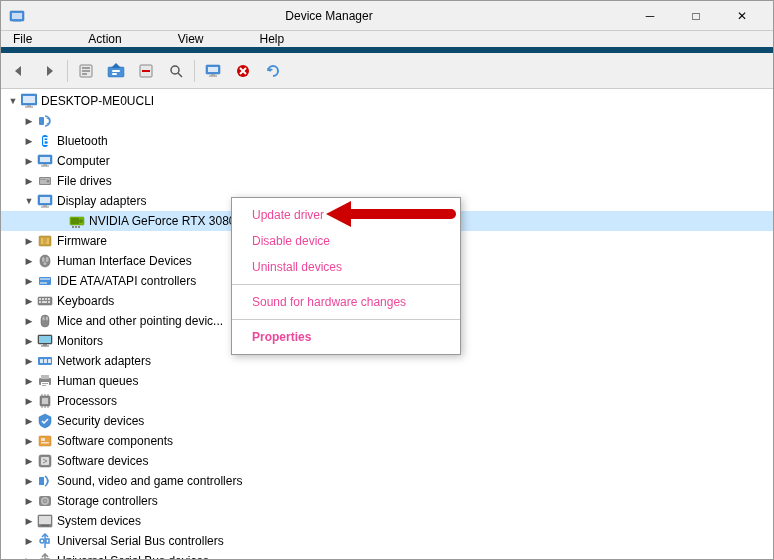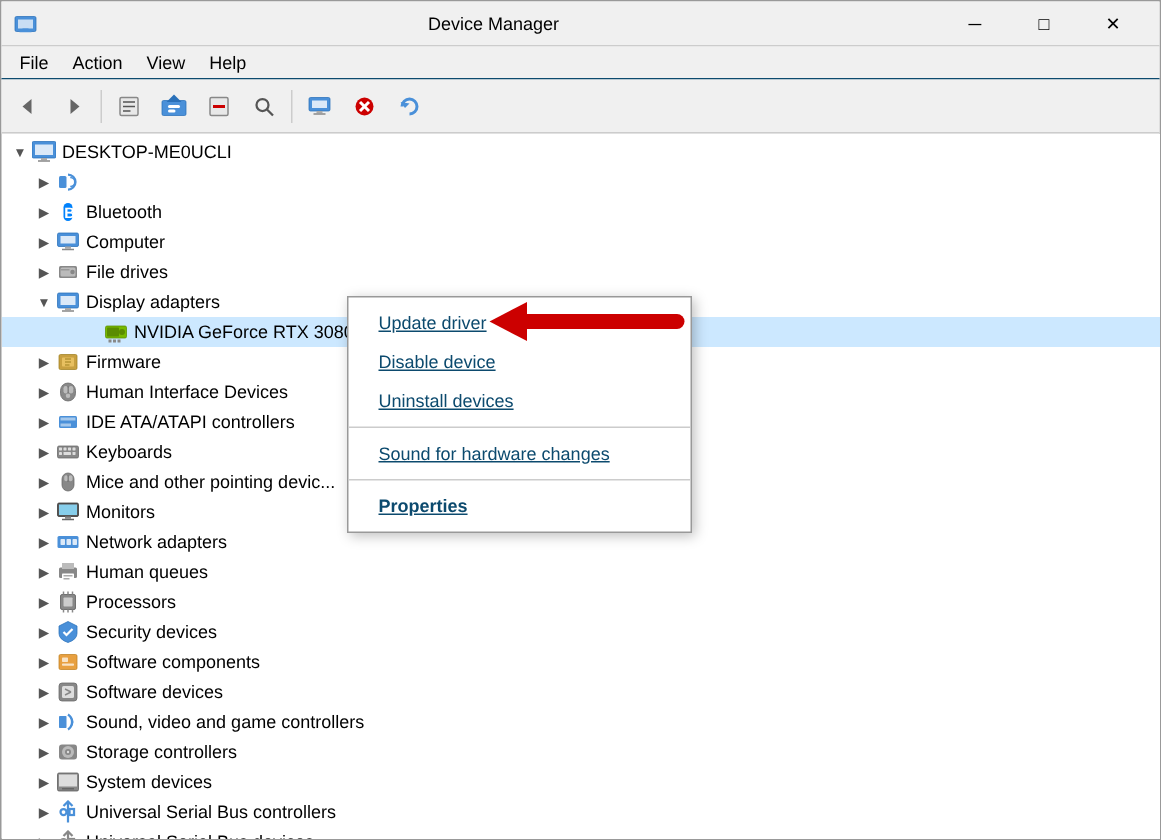--- a/index.html
+++ b/index.html
@@ -58,23 +58,24 @@
       font-size: 12px;
       color: #000;
     }
 
     
     .menu-bar {
       height: 22px;
       display: flex;
       align-items: center;
       padding: 0 4px;
-      border-bottom: 1px solid #0c4a6e;
+      border-bottom: 6px solid #0c4a6e;
       background: #f0f0f0;
       flex-shrink: 0;
+      gap: 40px;
     }
     .menu-item {
       padding: 2px 8px;
       cursor: pointer;
       font-size: 12px;
     }
 
     
     .toolbar {
       height: 36px;
@@ -158,22 +159,21 @@
       border: 1px solid #999;
       box-shadow: 2px 2px 8px rgba(0,0,0,0.25);
       padding: 4px 0;
       width: 230px;
       z-index: 100;
     }
     .context-menu-item {
       padding: 6px 20px;
       cursor: pointer;
       font-size: 12px;
-      color: #0c4a6e;
-      text-decoration: underline;
+      color: #ec4899;
     }
     .context-menu-item.bold { font-weight: bold; }
     .context-menu-separator {
       height: 1px;
       background: #ccc;
       margin: 4px 0;
     }
 
     
     .main-content::-webkit-scrollbar { width: 16px; }

